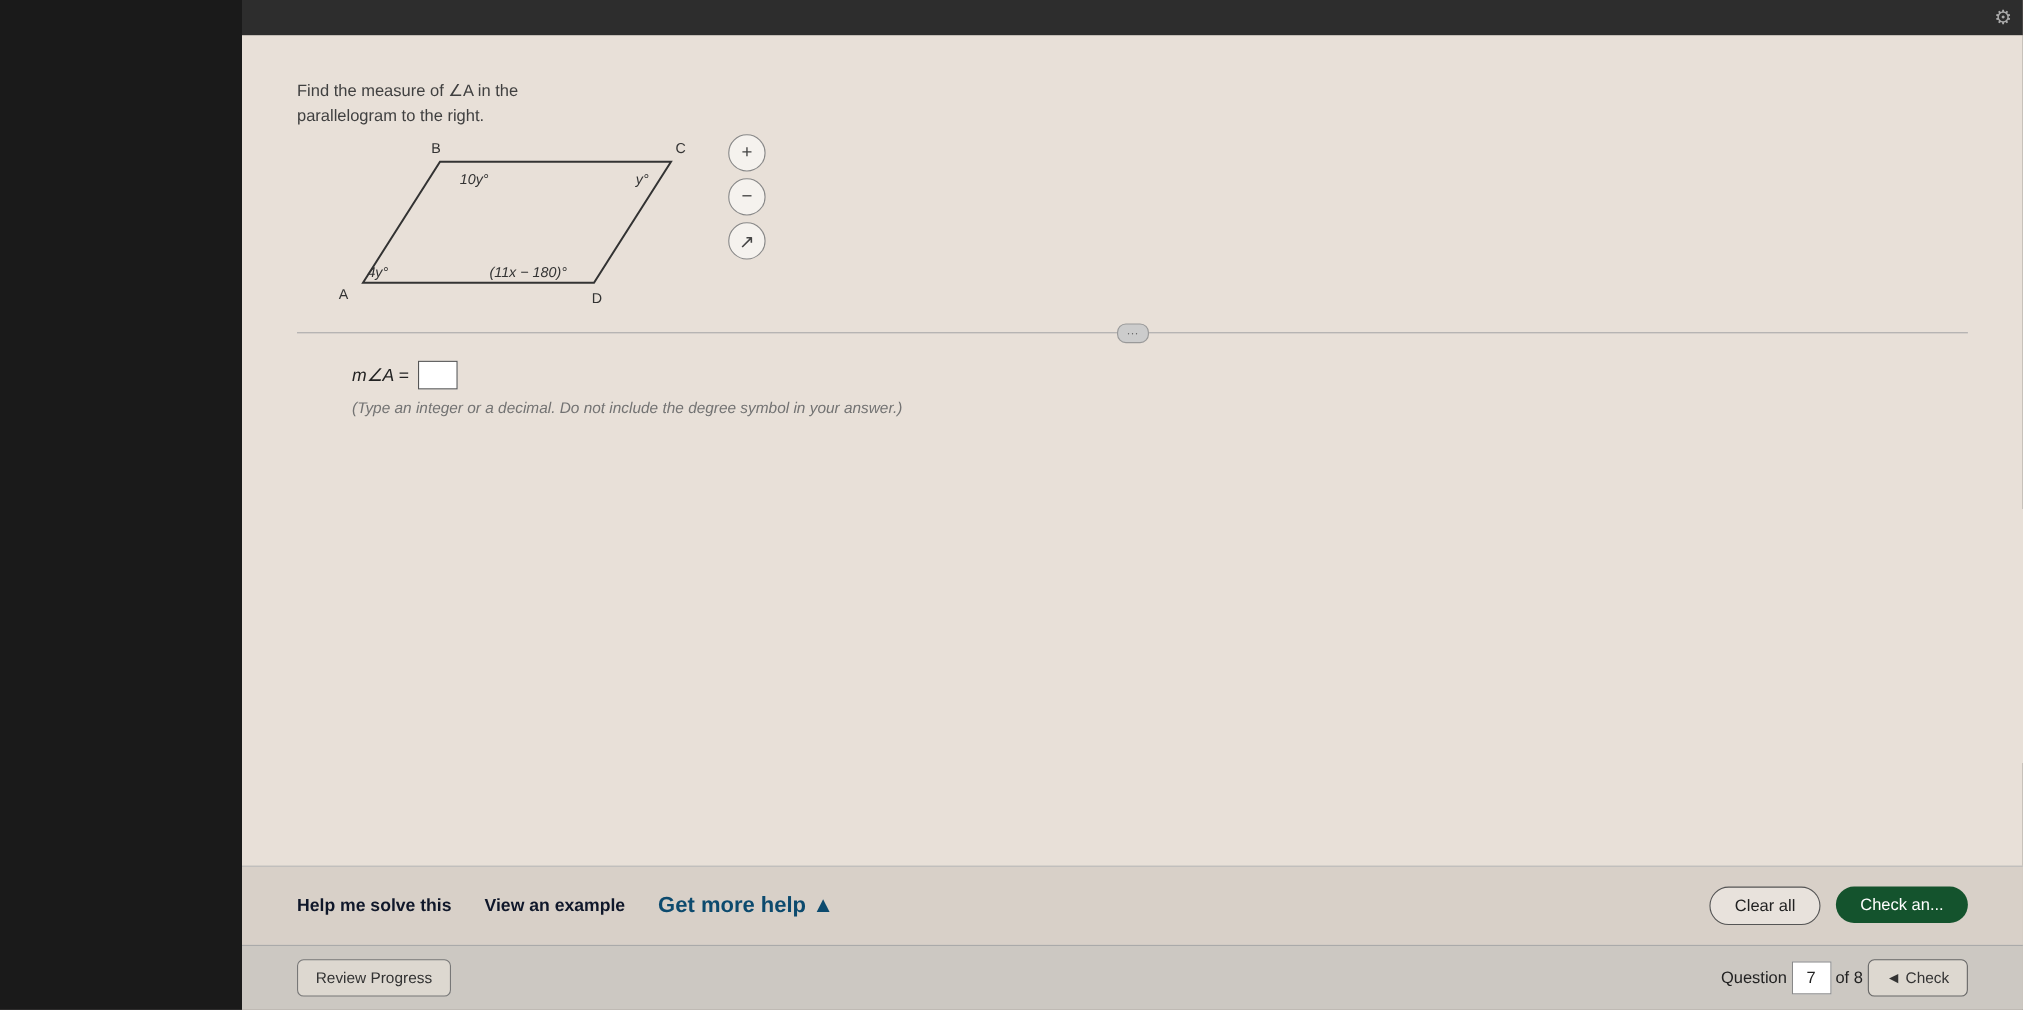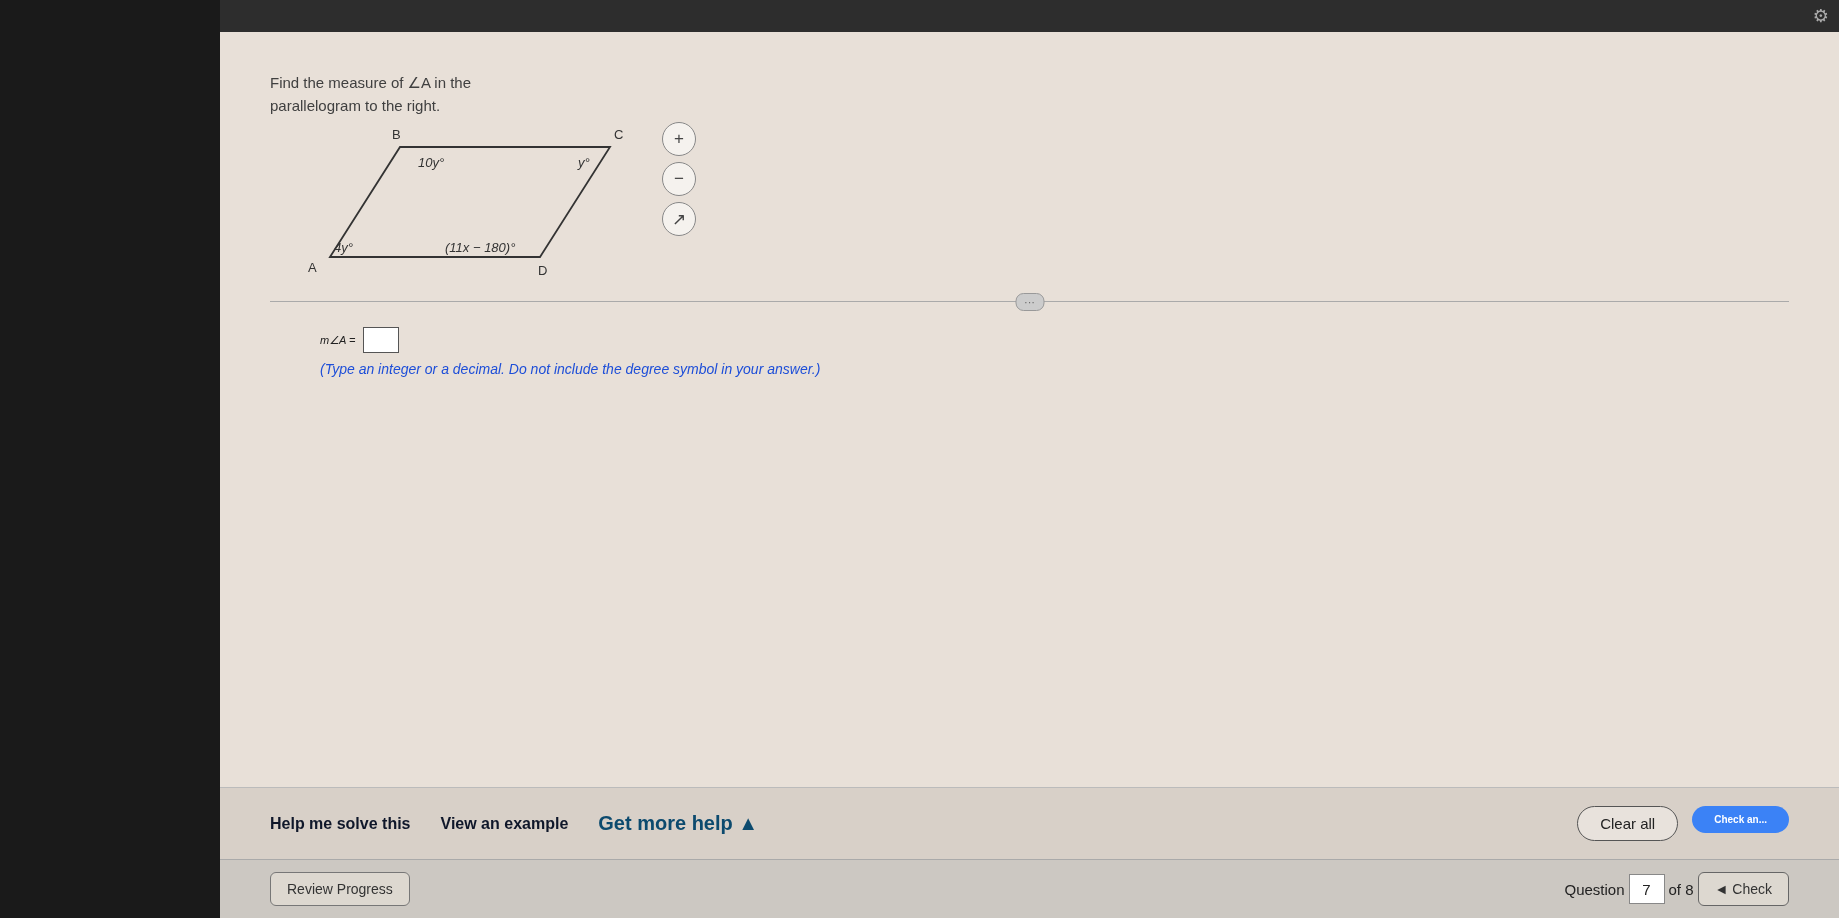--- a/index.html
+++ b/index.html
@@ -116,38 +116,38 @@
     }
 
     .answer-row {
       display: flex;
       align-items: center;
       gap: 8px;
       margin-bottom: 8px;
     }
 
     .answer-label {
-      font-size: 11px;
+      font-size: 16px;
       color: #222;
       font-style: italic;
     }
 
     .answer-input {
       width: 36px;
       height: 26px;
       border: 1.5px solid #555;
       background: white;
       font-size: 14px;
       padding: 2px 4px;
       outline: none;
     }
 
     .answer-hint {
       font-size: 14px;
-      color: #1d4ed8;
+      color: #737373;
       font-style: italic;
       margin-left: 0;
     }
 
     .bottom-bar {
       background: #d8d0c8;
       border-top: 1px solid #bbb;
       padding: 18px 50px;
       display: flex;
       align-items: center;
@@ -194,28 +194,28 @@
       border: 1.5px solid #555;
       background: #e8e2dc;
       border-radius: 20px;
       padding: 8px 22px;
       font-size: 15px;
       cursor: pointer;
       color: #222;
     }
 
     .check-answer-btn {
-      background: #3b82f6;
+      background: #14532d;
       color: white;
       border: none;
       border-radius: 20px;
       padding: 8px 22px;
-      font-size: 10px;
-      cursor: pointer;
-      font-weight: bold;
+      font-size: 15px;
+      cursor: pointer;
+      font-weight: normal;
     }
 
     .footer-bar {
       background: #ccc8c2;
       border-top: 1px solid #aaa;
       padding: 12px 50px;
       display: flex;
       align-items: flex-start;
       justify-content: space-between;
     }

